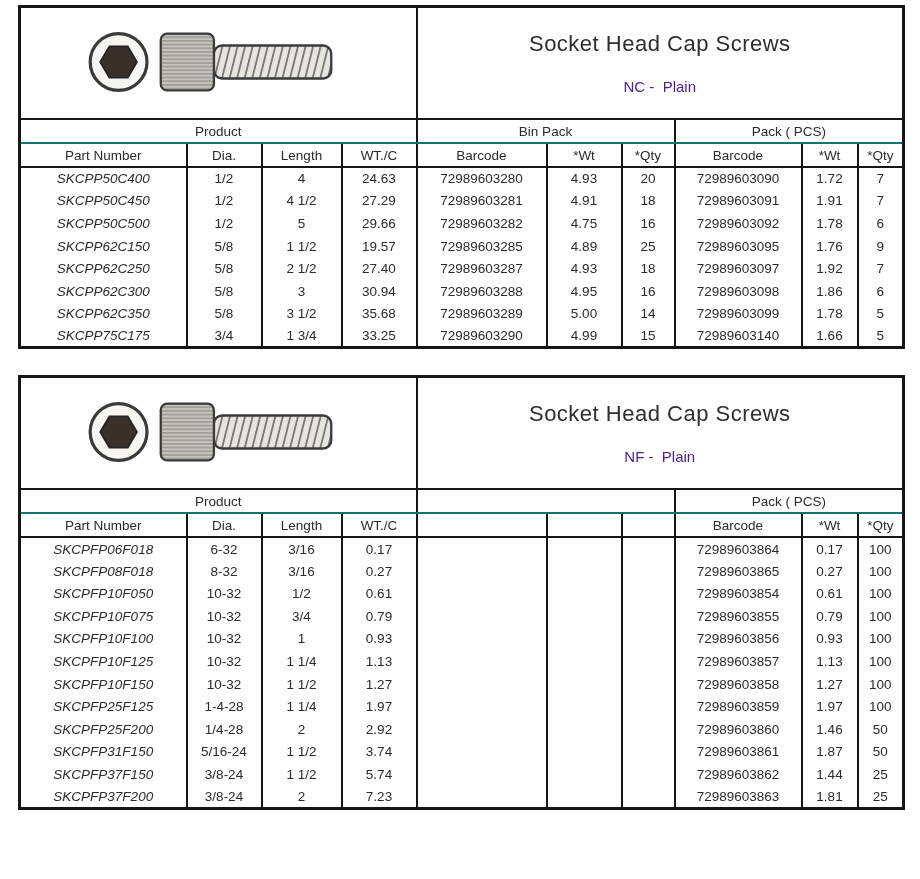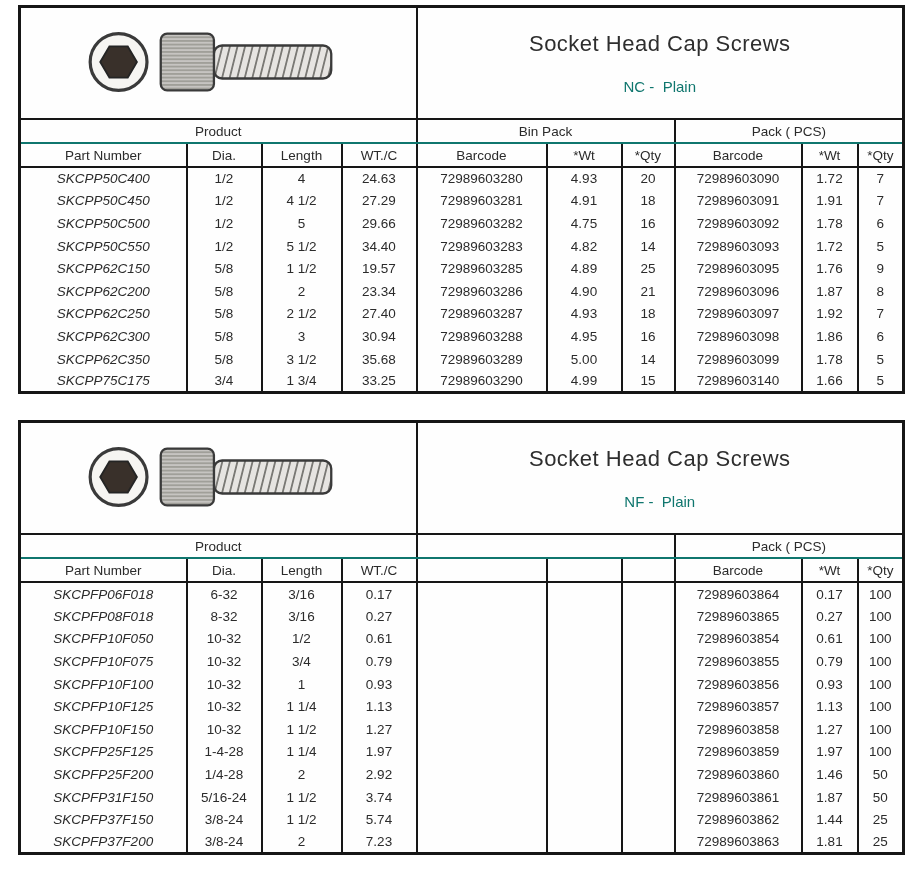--- a/index.html
+++ b/index.html
@@ -6,21 +6,21 @@
   body{width:920px;height:879px;font-family:"Liberation Sans",sans-serif;color:#2b2b2b;}
   .page{padding:5px 8px 0 18px;}
   table.cat{border-collapse:collapse;table-layout:fixed;width:884px;background:#fefefe;
     border:3px solid #161616;}
   table.cat td{border-left:2px solid #161616;border-right:2px solid #161616;
     font-size:13.5px;text-align:center;vertical-align:middle;padding:0;overflow:hidden;white-space:nowrap;}
   tr.band td{height:110px;border-bottom:2px solid #161616;}
   td.imgcell{text-align:center;}
   td.titlecell{text-align:center;}
   .title{font-size:22px;color:#2e2e2e;letter-spacing:0.5px;}
-  .subtitle{font-size:15px;margin-top:21px;white-space:pre;color:#0f766e;}
+  .subtitle{font-size:15px;margin-top:21px;white-space:pre;color:#4c1d95;}
   tr.group td{height:22px;border-bottom:2px solid #0f766e;}
   tr.cols td{height:22px;border-bottom:2.5px solid #161616;}
   tbody.data td{border-top:0;border-bottom:0;}
   tbody.data tr{height:22.6px;}
   td.pn{text-align:left;padding-left:5px;font-style:italic;}
   td.spanfill{background:#fefefe;}
   .gap{height:26px;}
 </style>
 </head>
 <body>
@@ -114,54 +114,30 @@
           <td>5</td>
           <td>29.66</td>
           <td>72989603282</td>
           <td>4.75</td>
           <td>16</td>
           <td>72989603092</td>
           <td>1.78</td>
           <td>6</td>
         </tr>
         <tr>
-          <td class="pn">SKCPP50C550</td>
-          <td>1/2</td>
-          <td>5 1/2</td>
-          <td>34.40</td>
-          <td>72989603283</td>
-          <td>4.82</td>
-          <td>14</td>
-          <td>72989603093</td>
-          <td>1.72</td>
-          <td>5</td>
-        </tr>
-        <tr>
           <td class="pn">SKCPP62C150</td>
           <td>5/8</td>
           <td>1 1/2</td>
           <td>19.57</td>
           <td>72989603285</td>
           <td>4.89</td>
           <td>25</td>
           <td>72989603095</td>
           <td>1.76</td>
           <td>9</td>
-        </tr>
-        <tr>
-          <td class="pn">SKCPP62C200</td>
-          <td>5/8</td>
-          <td>2</td>
-          <td>23.34</td>
-          <td>72989603286</td>
-          <td>4.90</td>
-          <td>21</td>
-          <td>72989603096</td>
-          <td>1.87</td>
-          <td>8</td>
         </tr>
         <tr>
           <td class="pn">SKCPP62C250</td>
           <td>5/8</td>
           <td>2 1/2</td>
           <td>27.40</td>
           <td>72989603287</td>
           <td>4.93</td>
           <td>18</td>
           <td>72989603097</td>

